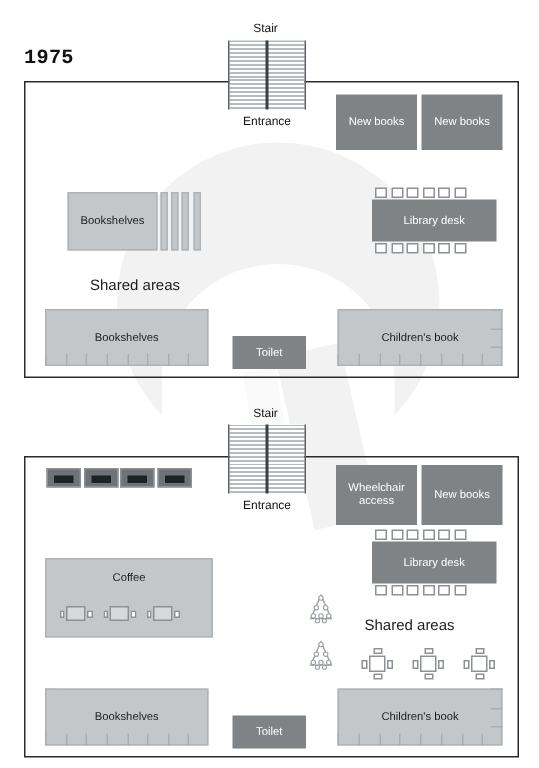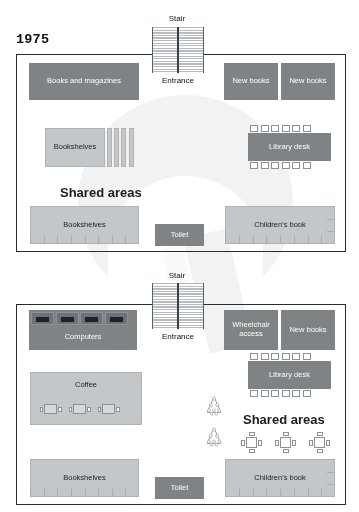--- a/index.html
+++ b/index.html
@@ -127,23 +127,22 @@
     font-size: 7.5px;
   }
   .blk-light {
     background: #c4c7ca;
     color: #1c1c1c;
     font-size: 7.5px;
     border: 0.8px solid #b0b3b6;
   }
   .label-plain {
     position: absolute;
-    font-size: 13px;
+    font-size: 10px;
     color: #1c1c1c;
-    font-weight: bold;
   }
 
   
   .strips {
     position: absolute;
     display: flex;
     gap: 2.2px;
   }
   .strips i {
     display: block;
@@ -284,21 +283,20 @@
 
     <div class="stair-label" style="left:142px; top:14px; width:70px;">Stair</div>
 
     <div class="floor" style="left:16px; top:54px; width:330px; height:198px;"></div>
 
     <div class="stair" style="left:152px; top:27px; width:52px; height:46px;">
       <div class="stair-mid"></div>
     </div>
     <div class="entrance-label" style="left:142px; top:76px; width:72px;">Entrance</div>
 
-    <div class="blk blk-dark" style="left:29px; top:63px; width:110px; height:37px;">Books and magazines</div>
 
     <div class="blk blk-dark" style="left:224px; top:63px; width:54px; height:37px;">New books</div>
 
     <div class="blk blk-dark" style="left:281px; top:63px; width:54px; height:37px;">New books</div>
 
     <div class="blk blk-light" style="left:45px; top:128px; width:60px; height:39px;">Bookshelves</div>
 
     <div class="strips" style="left:107px; top:128px; height:39px;">
       <i></i>
         <i></i>
@@ -368,21 +366,20 @@
 
     <div class="stair-label" style="left:142px; top:9px; width:70px;">Stair</div>
 
     <div class="floor" style="left:16px; top:42px; width:330px; height:201px;"></div>
 
     <div class="stair" style="left:152px; top:21px; width:52px; height:46px;">
       <div class="stair-mid"></div>
     </div>
     <div class="entrance-label" style="left:142px; top:70px; width:72px;">Entrance</div>
 
-    <div class="blk blk-dark" style="left:29px; top:48px; width:108px; height:40px; align-items:flex-end; padding-bottom:8px;">Computers</div>
     <div class="comps" style="left:31px; top:50px;">
       <i></i>
       <i></i>
       <i></i>
       <i></i>
     </div>
 
     <div class="blk blk-dark" style="left:224px; top:48px; width:54px; height:40px;">Wheelchair access</div>
     <div class="blk blk-dark" style="left:281px; top:48px; width:54px; height:40px;">New books</div>
 

